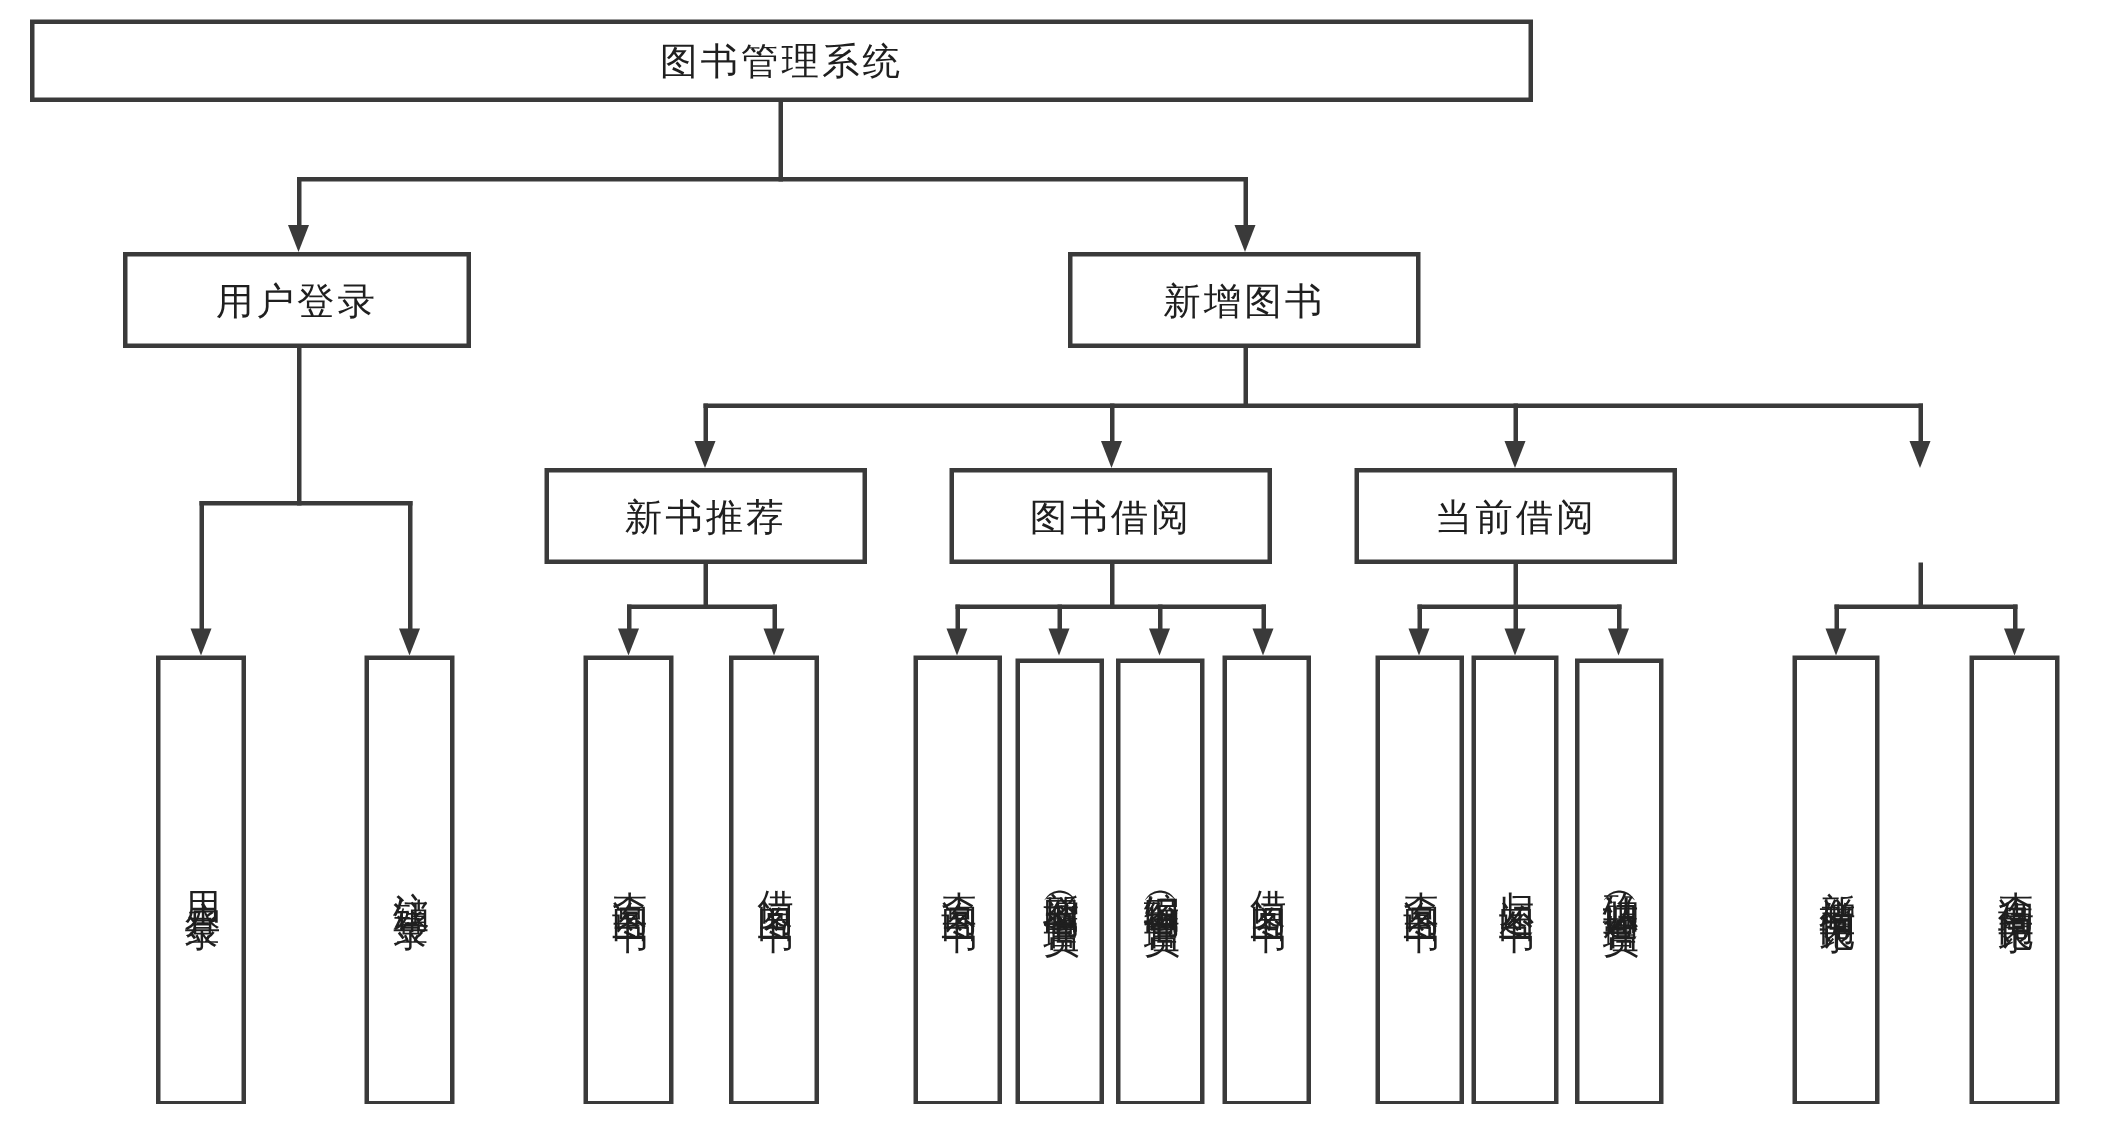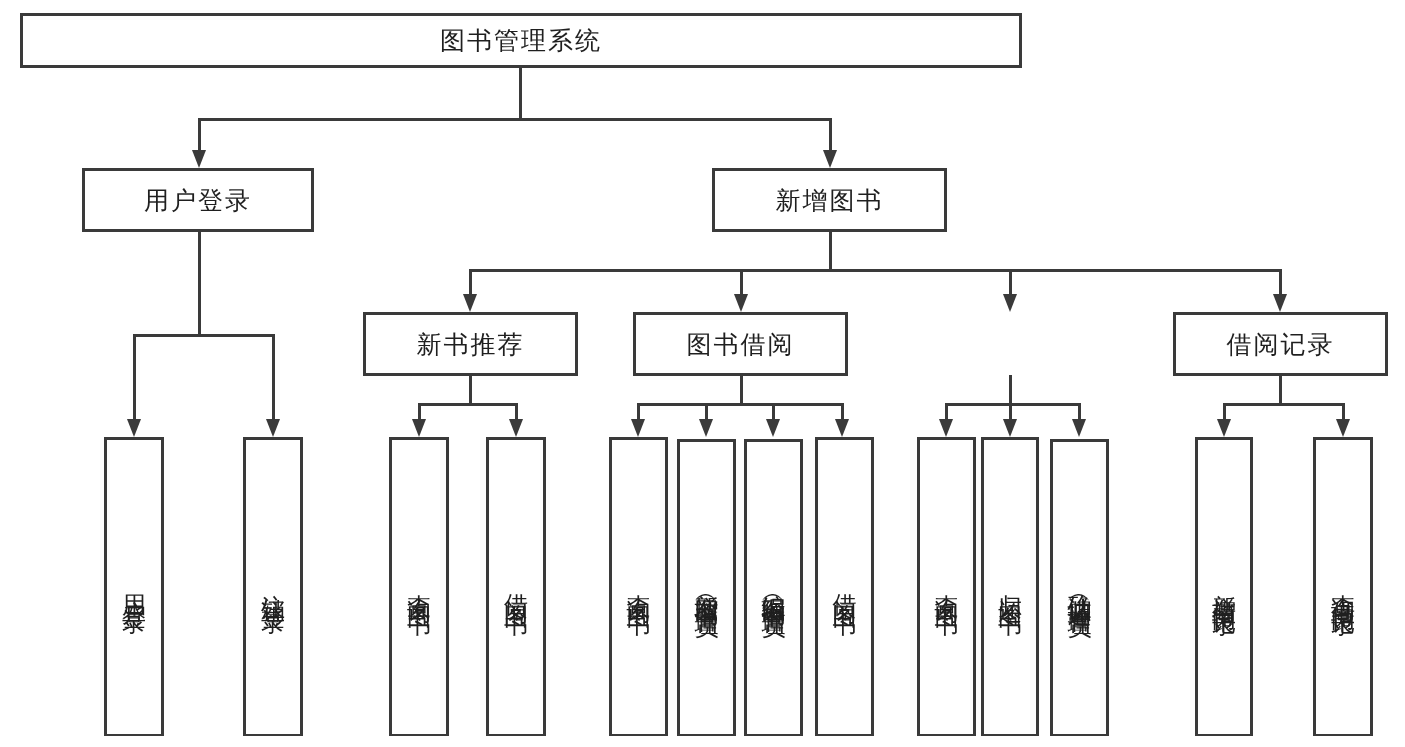--- a/index.html
+++ b/index.html
@@ -103,22 +103,22 @@
   <div class="arrow" style="left:1003px;top:294px"></div>
   <div class="line" style="left:1279px;top:269px;width:3px;height:27px"></div>
   <div class="arrow" style="left:1273px;top:294px"></div>
 
   <div class="box h-box" style="left:633px;top:312px;width:215px;height:64px">
     <span class="lbl">图书借阅</span>
   </div>
   <div class="box h-box" style="left:363px;top:312px;width:215px;height:64px">
     <span class="lbl">新书推荐</span>
   </div>
-  <div class="box h-box" style="left:1173px;top:312px;width:215px;height:64px">
-    <span class="lbl">借阅记录</span>
+  <div class="box h-box" style="left:903px;top:312px;width:215px;height:64px">
+    <span class="lbl">当前借阅</span>
   </div>
 
   <div class="line" style="left:469px;top:375px;width:3px;height:31px"></div>
   <div class="line" style="left:418px;top:403px;width:100px;height:3px"></div>
   <div class="line" style="left:418px;top:403px;width:3px;height:18px"></div>
   <div class="arrow" style="left:412px;top:419px"></div>
   <div class="line" style="left:515px;top:403px;width:3px;height:18px"></div>
   <div class="arrow" style="left:509px;top:419px"></div>
 
   <div class="line" style="left:740px;top:375px;width:3px;height:31px"></div>

